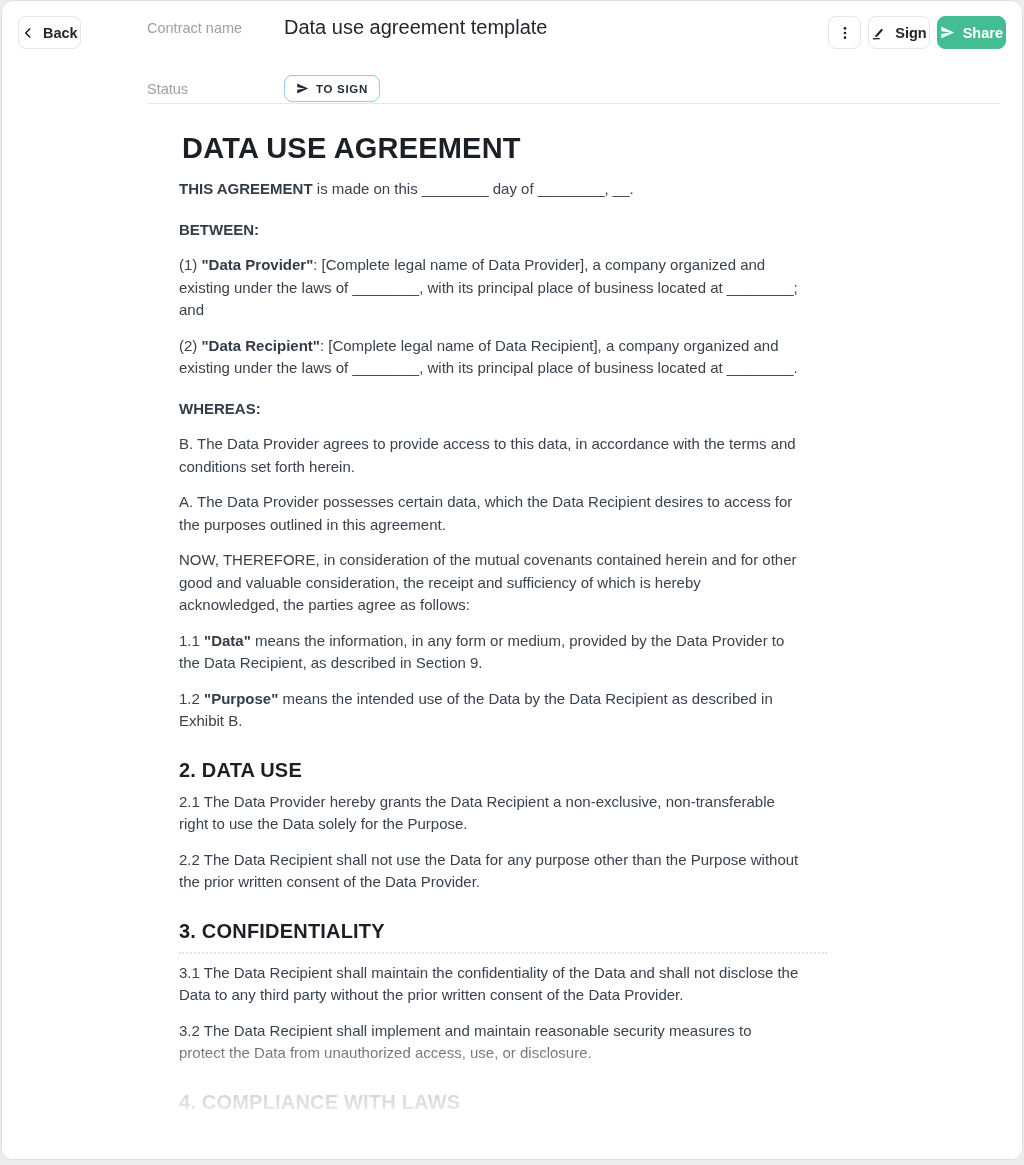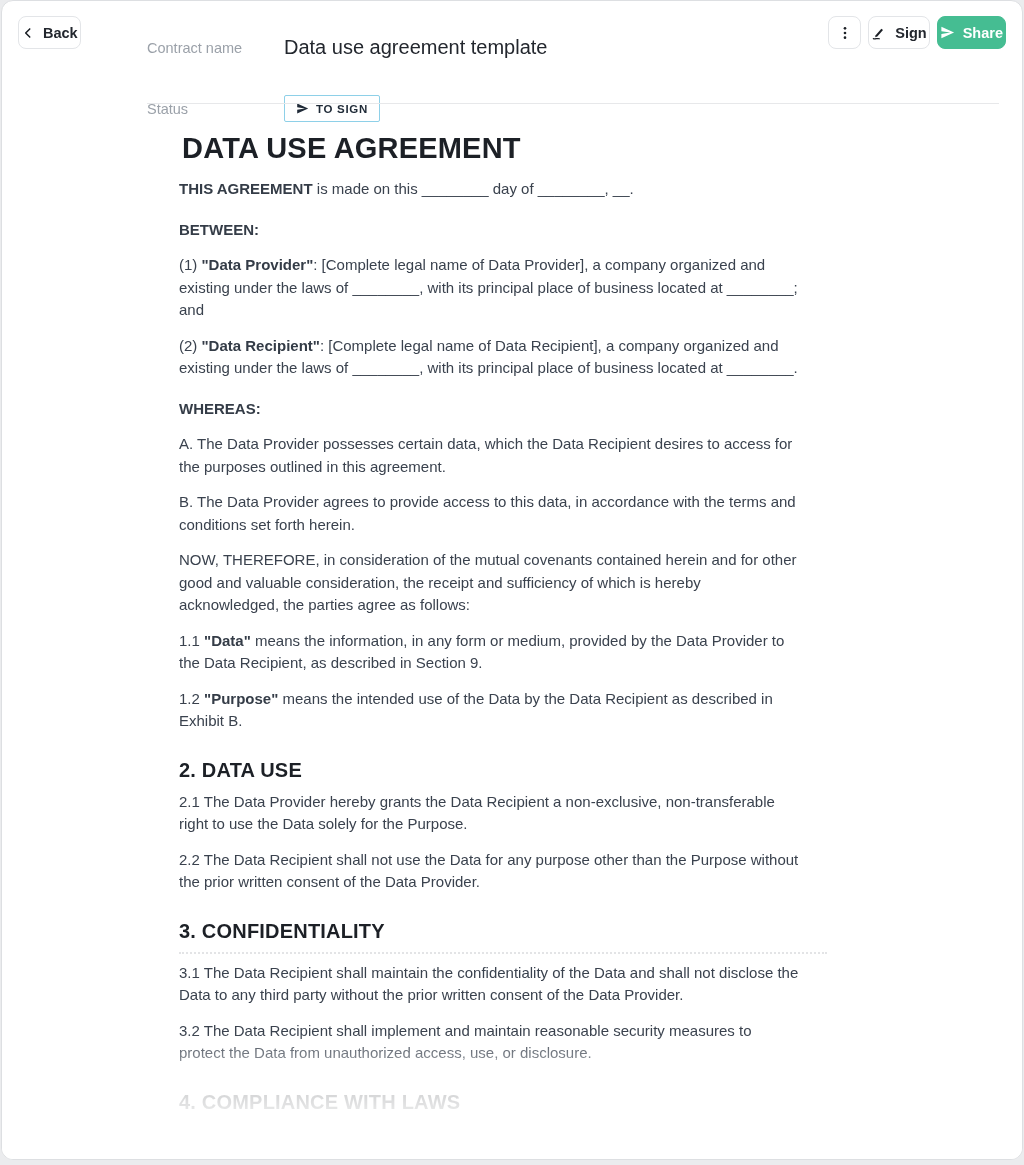--- a/index.html
+++ b/index.html
@@ -35,34 +35,34 @@
     font-weight: 600;
     color: #23272e;
     cursor: pointer;
     font-family: inherit;
   }
   .back-btn { position: absolute; left: 16px; top: 15px; }
   .back-btn svg { display: block; }
 
   .meta { position: absolute; left: 145px; top: 0; }
   .meta-row { display: flex; align-items: center; }
-  .meta-row.row1 { margin-top: 35px; }
+  .meta-row.row1 { margin-top: 15px; }
   .meta-row.row2 { margin-top: 36px; }
   .meta-label { width: 137px; font-size: 14.5px; color: #9ba1a9; }
   .meta-value { font-size: 20px; color: #23272e; }
 
   .status-badge {
     display: inline-flex;
     align-items: center;
     gap: 7px;
     height: 27px;
     padding: 0 11px;
     background: #ffffff;
     border: 1px solid #8ed0e8;
-    border-radius: 2px;
+    border-radius: 8px;
     font-size: 11.5px;
     font-weight: 700;
     letter-spacing: 0.7px;
     color: #1f2a37;
     cursor: pointer;
     font-family: inherit;
   }
 
   .actions { position: absolute; right: 16px; top: 15px; display: flex; gap: 7px; }
   .kebab-btn {
@@ -205,23 +205,23 @@
     <p><b>THIS AGREEMENT</b><span> is made on this ________ day of ________, __.</span></p>
 
     <p class="mini-head">BETWEEN:</p>
 
     <p><span>(1) </span><b>"Data Provider"</b><span>: [Complete legal name of Data Provider], a company organized and existing under the laws of ________, with its principal place of business located at ________; and</span></p>
 
     <p><span>(2) </span><b>"Data Recipient"</b><span>: [Complete legal name of Data Recipient], a company organized and existing under the laws of ________, with its principal place of business located at ________.</span></p>
 
     <p class="mini-head">WHEREAS:</p>
 
+    <p>B. The Data Provider agrees to provide access to this data, in accordance with the terms and conditions set forth herein.</p>
+
     <p>A. The Data Provider possesses certain data, which the Data Recipient desires to access for the purposes outlined in this agreement.</p>
-
-    <p>B. The Data Provider agrees to provide access to this data, in accordance with the terms and conditions set forth herein.</p>
 
     <p>NOW, THEREFORE, in consideration of the mutual covenants contained herein and for other good and valuable consideration, the receipt and sufficiency of which is hereby acknowledged, the parties agree as follows:</p>
 
     <p><span>1.1 </span><b>"Data"</b><span> means the information, in any form or medium, provided by the Data Provider to the Data Recipient, as described in Section 9.</span></p>
     <p><span>1.2 </span><b>"Purpose"</b><span> means the intended use of the Data by the Data Recipient as described in Exhibit B.</span></p>
 
     <h2>2. DATA USE</h2>
     <p>2.1 The Data Provider hereby grants the Data Recipient a non-exclusive, non-transferable right to use the Data solely for the Purpose.</p>
     <p>2.2 The Data Recipient shall not use the Data for any purpose other than the Purpose without the prior written consent of the Data Provider.</p>
 

